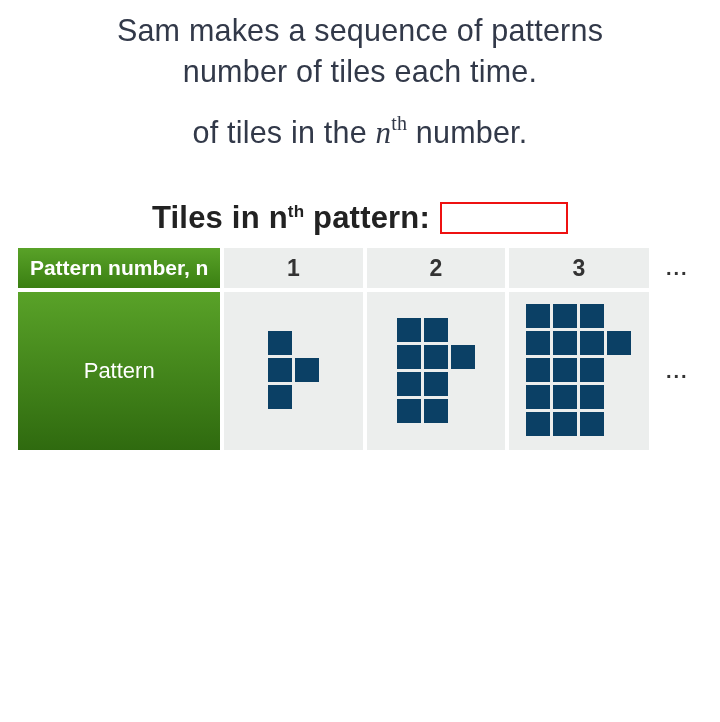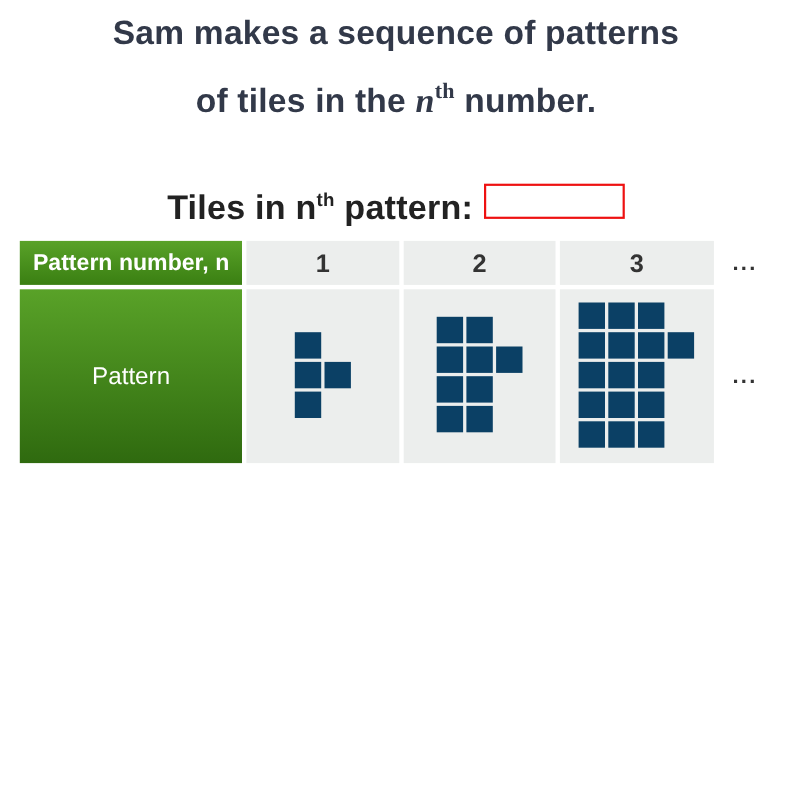--- a/index.html
+++ b/index.html
@@ -12,40 +12,39 @@
       padding: 10px 8px;
     }
     .question-block {
       text-align: center;
       font-size: 30.5px;
       line-height: 1.35;
       margin-bottom: 24px;
       font-weight: 400;
       letter-spacing: 0.2px;
     }
-    .question-block .line { display: block; font-weight: bold; }
+    .question-block .line { display: block; }
     .math-n { font-style: italic; font-family: Georgia, "Times New Roman", serif; font-size: 31px; }
     .math-sup { font-family: Georgia, "Times New Roman", serif; font-size: 20px; vertical-align: super; position: relative; top: -2px; }
     
     .answer-row {
       display: flex;
       align-items: center;
       justify-content: center;
       gap: 10px;
       margin-top: 46px;
       margin-bottom: 8px;
     }
     .answer-label {
       font-family: "Arial Narrow", Arial, sans-serif;
       font-stretch: condensed;
       font-weight: 700;
       font-size: 31px;
       color: #222;
       letter-spacing: 0.2px;
-      margin-top: 12px;
     }
     .answer-label sup { font-size: 17px; }
     .answer-box {
       width: 128px;
       height: 32px;
       border: 2px solid #e11;
       background: #fff;
     }
     
     .table-wrap {
@@ -116,20 +115,21 @@
     }
     .tile.empty { background: transparent; }
     
     
   </style>
 </head>
 <body>
 
 <div class="question-block">
   <span class="line">Sam makes a sequence of patterns</span>
+  <span class="line">number of tiles each time.</span>
   <span class="line" style="height:20px">&nbsp;</span>
   <span class="line">
     <span>of tiles in the </span><span class="math-n">n</span><span class="math-sup">th</span><span> number.</span>
   </span>
 </div>
 
 <div class="answer-row">
   <span class="answer-label">
     <span>Tiles in n</span><sup>th</sup><span> pattern:</span>
   </span>

